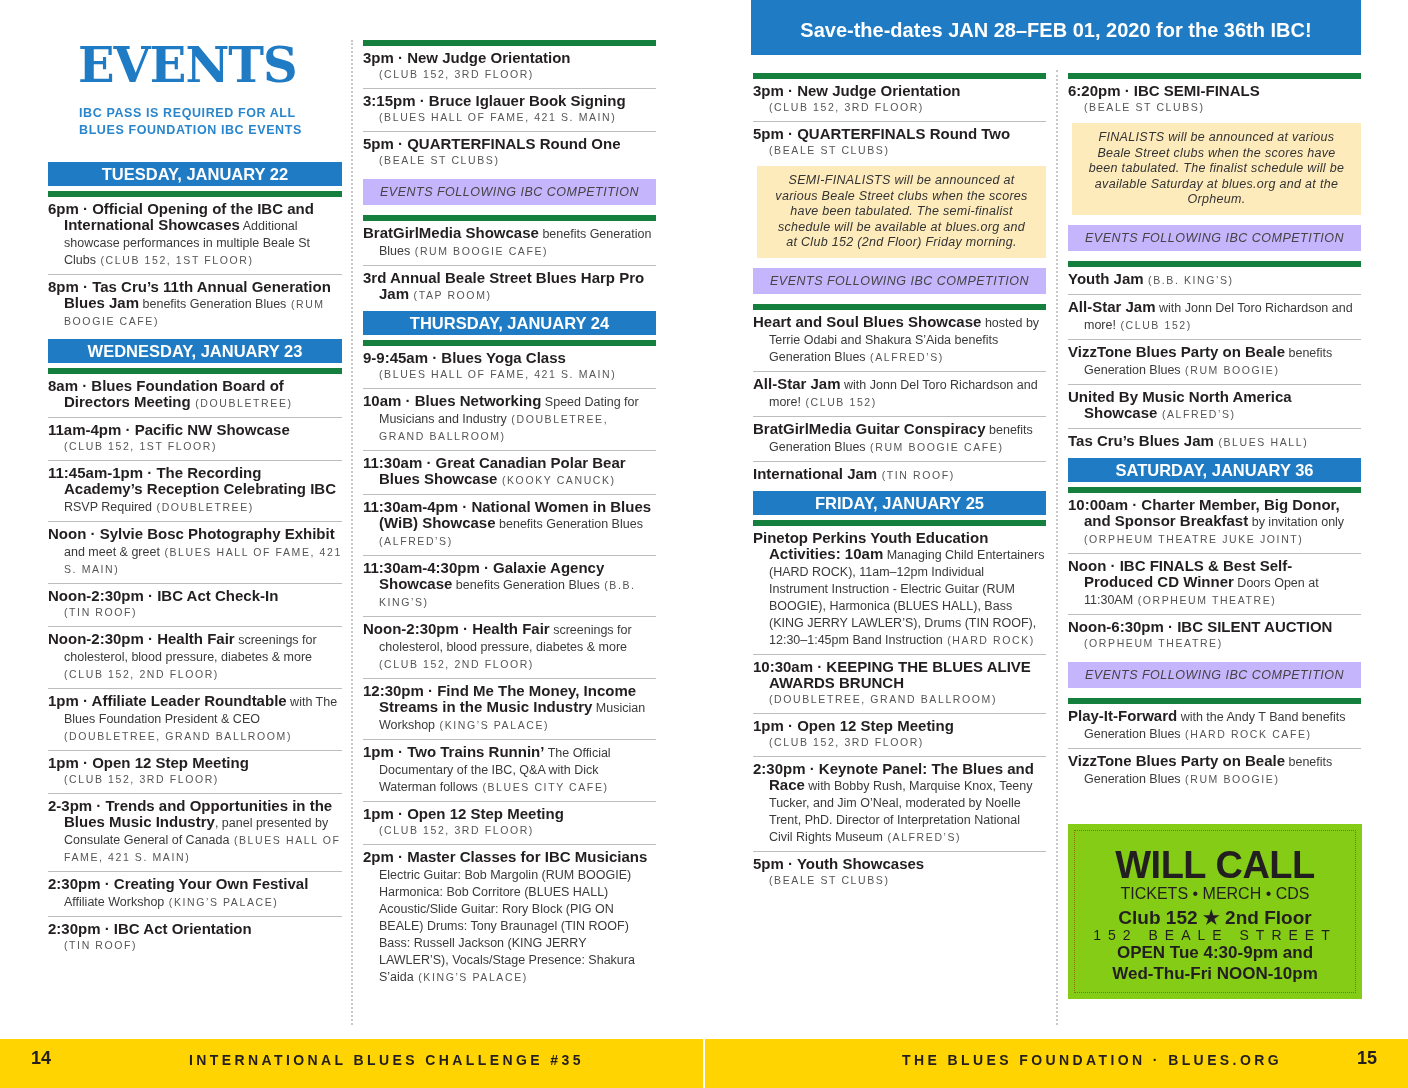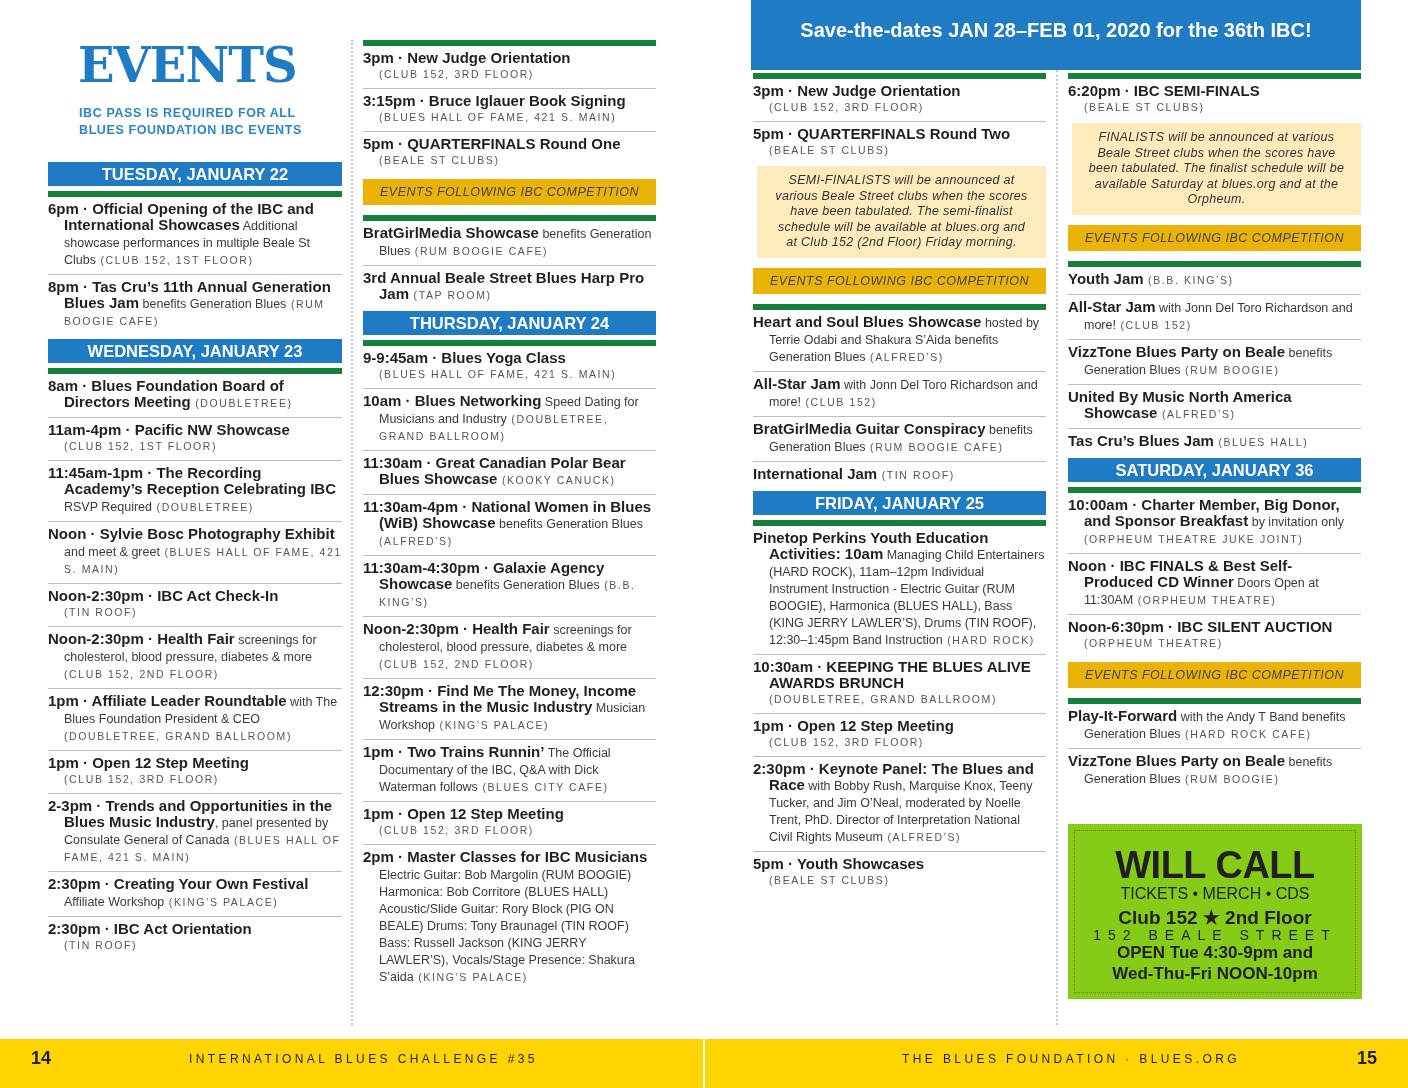--- a/index.html
+++ b/index.html
@@ -12,30 +12,30 @@
   .pass-note { position:absolute; left:79px; top:105px; width:260px; font-size:12.5px; line-height:17px;
         font-weight:bold; color:#2a86cc; letter-spacing:0.6px; }
   .dayhdr { background:#1e7bc4; color:#fff; font-weight:bold; font-size:16.5px; text-align:center;
         height:24px; line-height:24px; margin-bottom:5px; }
   .ev { border-top:1.5px solid #bdbdbd; padding:4px 0 6px 0; }
   .ev.first { border-top:6px solid #15803d; }
   .ev .t { font-weight:bold; font-size:15px; line-height:16px; padding-left:16px; text-indent:-16px; }
   .ev .d { font-weight:normal; font-size:12.5px; color:#3a3a3a; }
   .ev .loc { font-size:10.5px; letter-spacing:1.6px; color:#555; font-weight:normal; }
   .ev .locline { font-size:10.5px; letter-spacing:1.6px; color:#555; padding-left:16px; line-height:16px; }
-  .following { background:#eab308; color:#444; font-style:italic; font-size:12.5px; letter-spacing:0.5px;
+  .following { background:#c4b5fd; color:#444; font-style:italic; font-size:12.5px; letter-spacing:0.5px;
         text-align:center; height:26px; line-height:26px; margin:5px 0 10px 0; }
   .notice { background:#fdebbc; color:#333; font-style:italic; font-size:12.5px; line-height:15.5px;
         text-align:center; padding:7px 14px; letter-spacing:0.3px; margin:2px 0 10px 4px; }
   .vsep { position:absolute; width:0; border-left:2px dotted #c8c8c8; }
-  .savebar { position:absolute; left:751px; top:0; width:610px; height:70px; background:#1e7bc4;
+  .savebar { position:absolute; left:751px; top:0; width:610px; height:55px; background:#1e7bc4;
         color:#fff; font-weight:bold; font-size:20px; line-height:60px; text-align:center; }
   .footer { position:absolute; top:1039px; height:49px; background:#ffd400; }
   .pgnum { position:absolute; top:1048px; font-weight:bold; font-size:18px; color:#231f20; }
-  .footlbl { position:absolute; top:1052px; font-weight:normal; font-size:12px; letter-spacing:3.4px; color:#231f20; }
+  .footlbl { position:absolute; top:1052px; font-weight:bold; font-size:14px; letter-spacing:3.4px; color:#231f20; }
   .willcall { position:absolute; left:1068px; top:824px; width:294px; height:175px; background:#84cc16; }
   .willcall .inner { position:absolute; left:6px; top:6px; right:6px; bottom:6px; border:1.5px dotted #8a7000;
         text-align:center; color:#231f20; }
   .wc-title { font-weight:bold; font-size:38px; line-height:40px; margin-top:14px; letter-spacing:-0.5px; }
   .wc-sub { font-size:16px; line-height:18px; }
   .wc-club { font-weight:bold; font-size:19px; line-height:22px; margin-top:4px; }
   .wc-addr { font-size:14px; letter-spacing:7px; line-height:13px; }
   .wc-open { font-weight:bold; font-size:17px; line-height:21px; }
 </style>
 </head>

